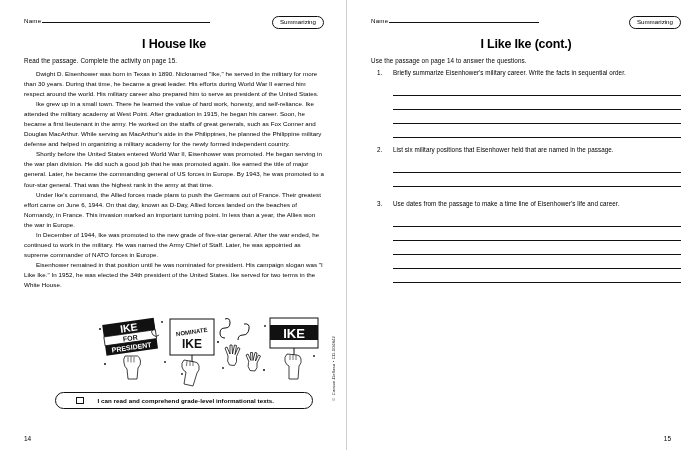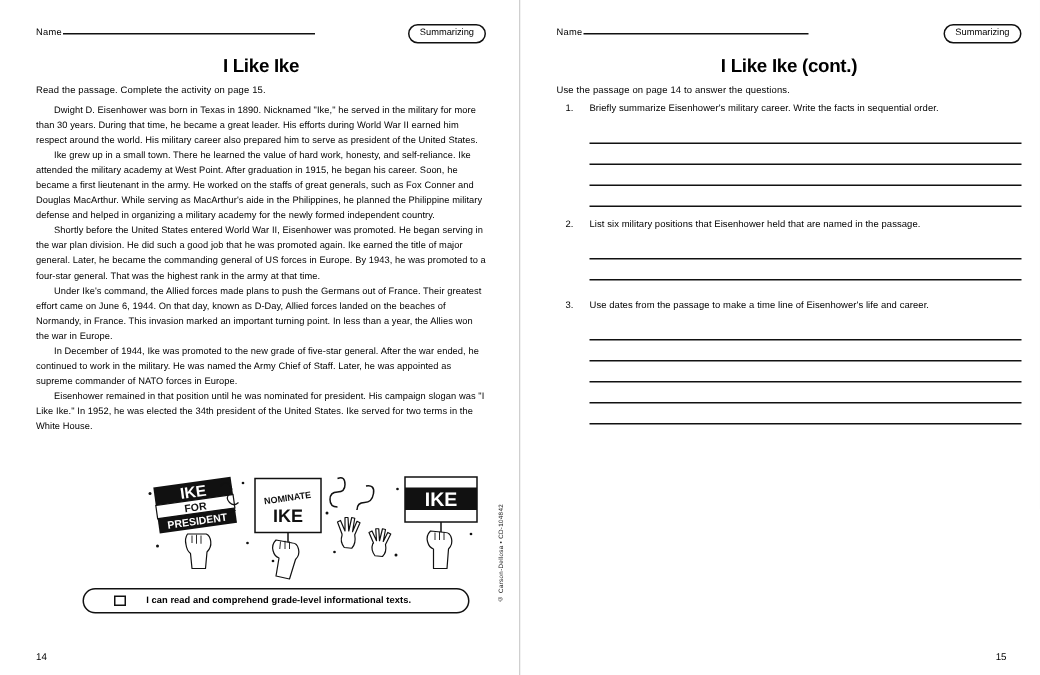--- a/index.html
+++ b/index.html
@@ -181,21 +181,21 @@
   <div class="page page-left">
 
     <div class="hdr">
       <div class="name-wrap">
         <span class="name-label">Name</span>
         <span class="name-rule"></span>
       </div>
       <div class="badge">Summarizing</div>
     </div>
 
-    <div class="title">I Like Ike</div>
+    <div class="title">I House Ike</div>
 
     <div class="instruction">Read the passage. Complete the activity on page 15.</div>
 
     <div class="passage">
       <p>Dwight D. Eisenhower was born in Texas in 1890. Nicknamed "Ike," he served in the military for more than 30 years. During that time, he became a great leader. His efforts during World War II earned him respect around the world. His military career also prepared him to serve as president of the United States.</p>
       <p>Ike grew up in a small town. There he learned the value of hard work, honesty, and self-reliance. Ike attended the military academy at West Point. After graduation in 1915, he began his career. Soon, he became a first lieutenant in the army. He worked on the staffs of great generals, such as Fox Conner and Douglas MacArthur. While serving as MacArthur's aide in the Philippines, he planned the Philippine military defense and helped in organizing a military academy for the newly formed independent country.</p>
       <p>Shortly before the United States entered World War II, Eisenhower was promoted. He began serving in the war plan division. He did such a good job that he was promoted again. Ike earned the title of major general. Later, he became the commanding general of US forces in Europe. By 1943, he was promoted to a four-star general. That was the highest rank in the army at that time.</p>
       <p>Under Ike's command, the Allied forces made plans to push the Germans out of France. Their greatest effort came on June 6, 1944. On that day, known as D-Day, Allied forces landed on the beaches of Normandy, in France. This invasion marked an important turning point. In less than a year, the Allies won the war in Europe.</p>
       <p>In December of 1944, Ike was promoted to the new grade of five-star general. After the war ended, he continued to work in the military. He was named the Army Chief of Staff. Later, he was appointed as supreme commander of NATO forces in Europe.</p>
       <p>Eisenhower remained in that position until he was nominated for president. His campaign slogan was "I Like Ike." In 1952, he was elected the 34th president of the United States. Ike served for two terms in the White House.</p>

